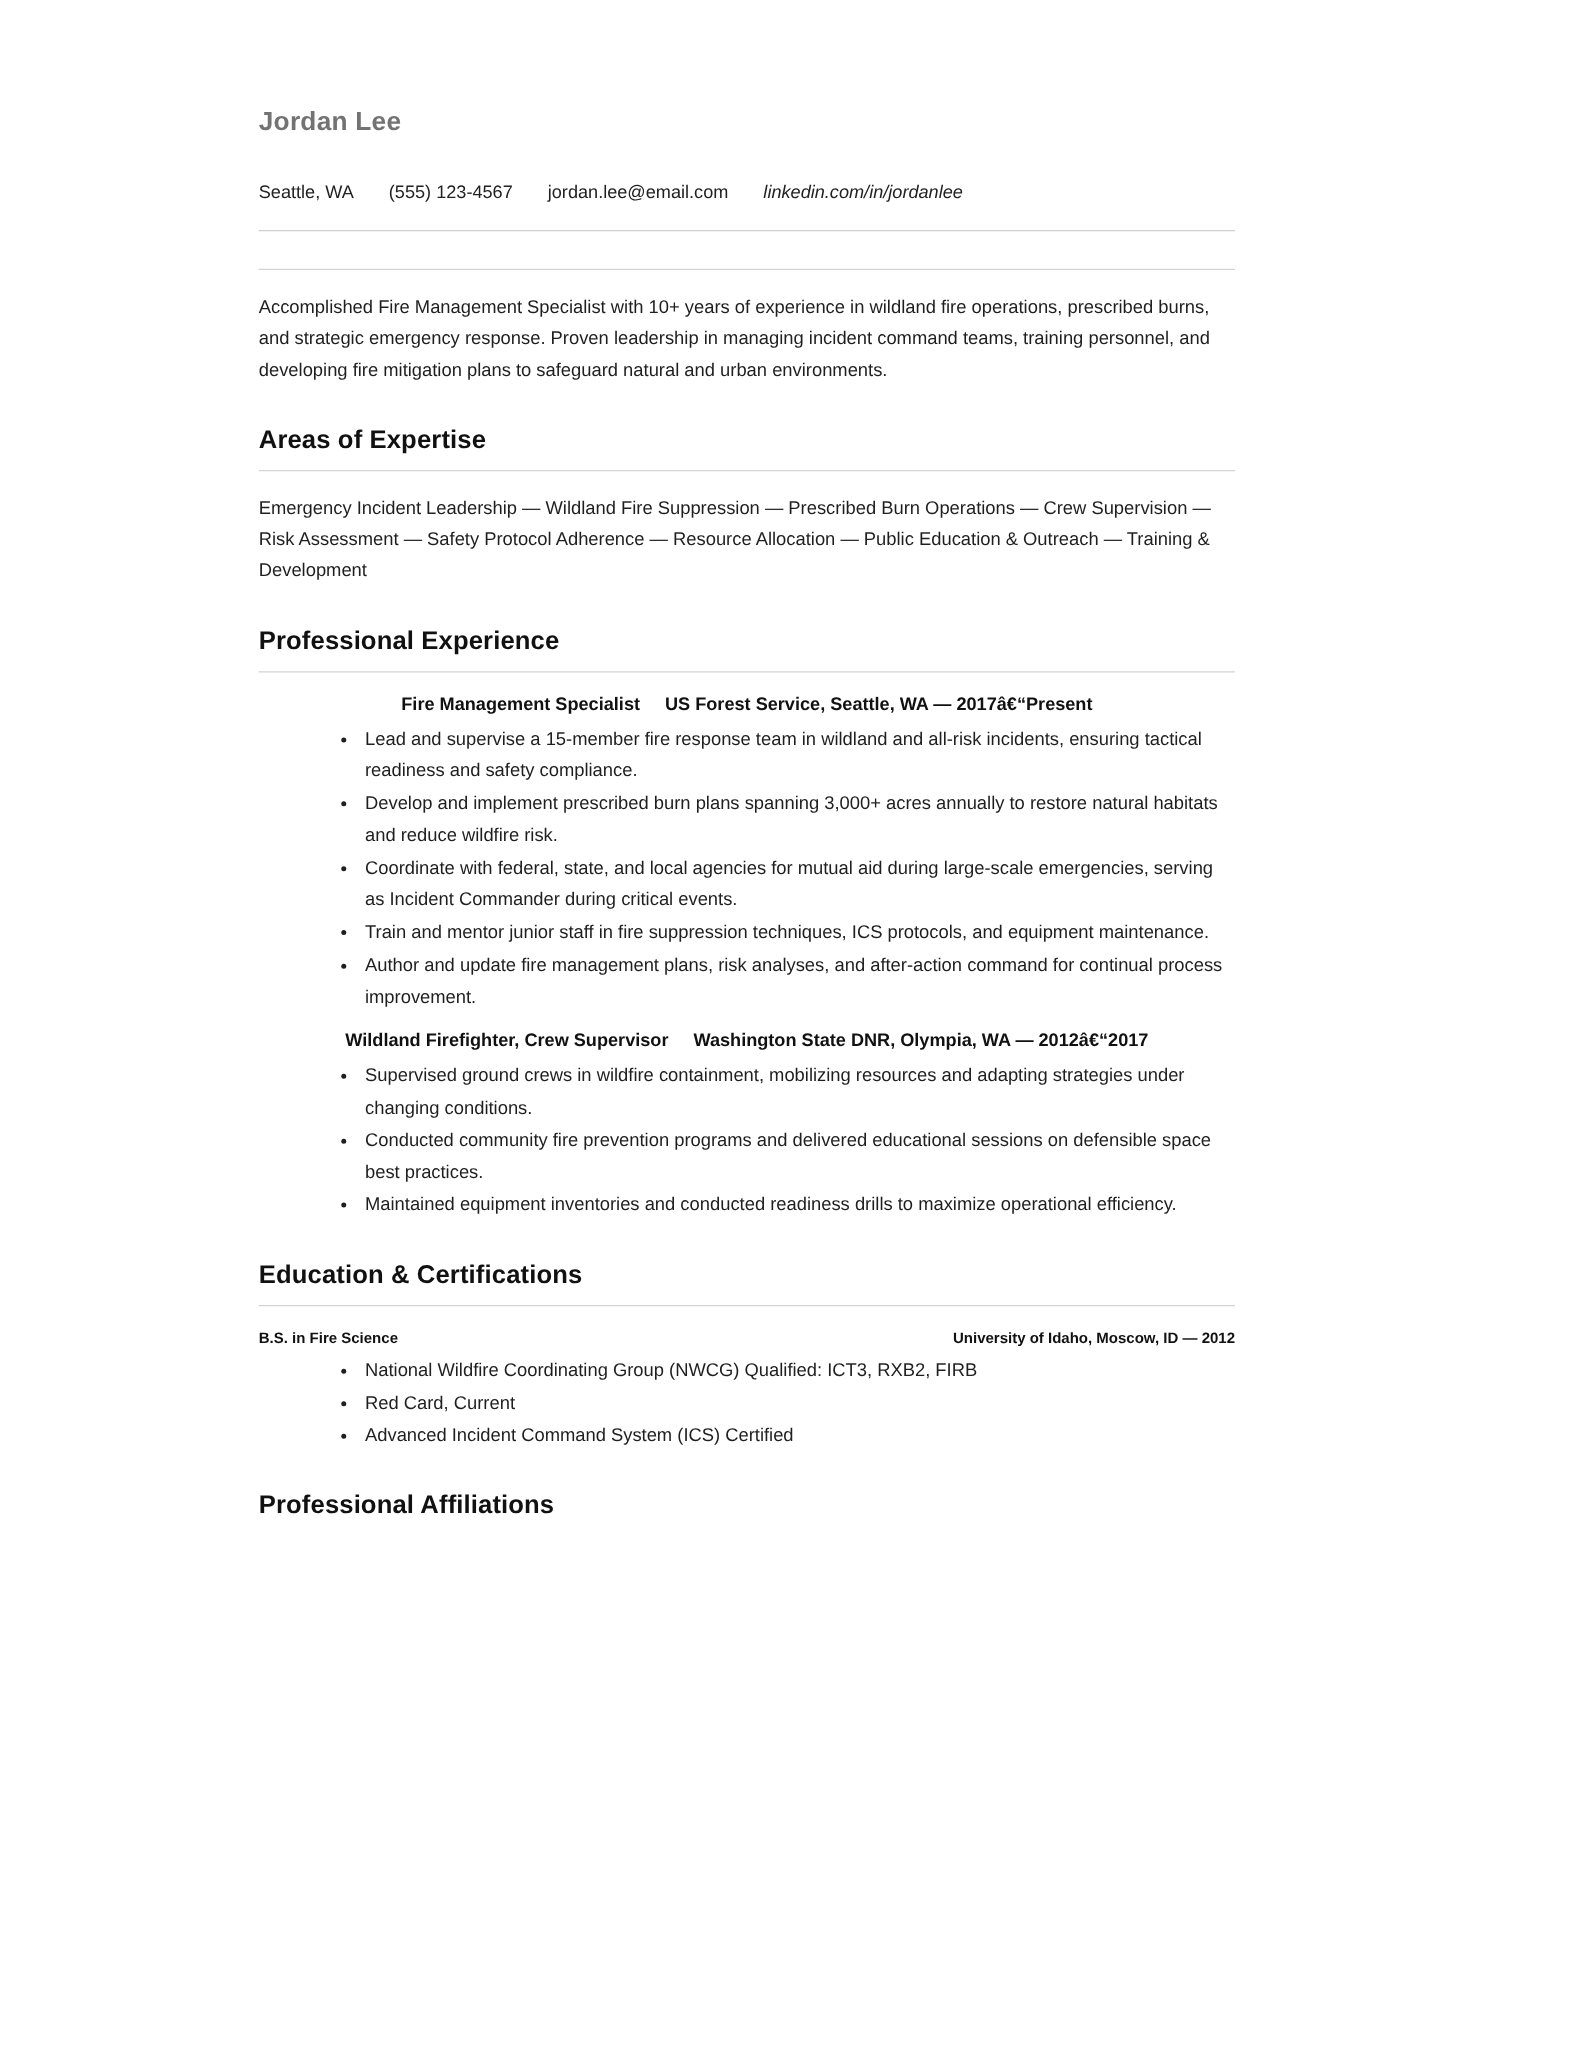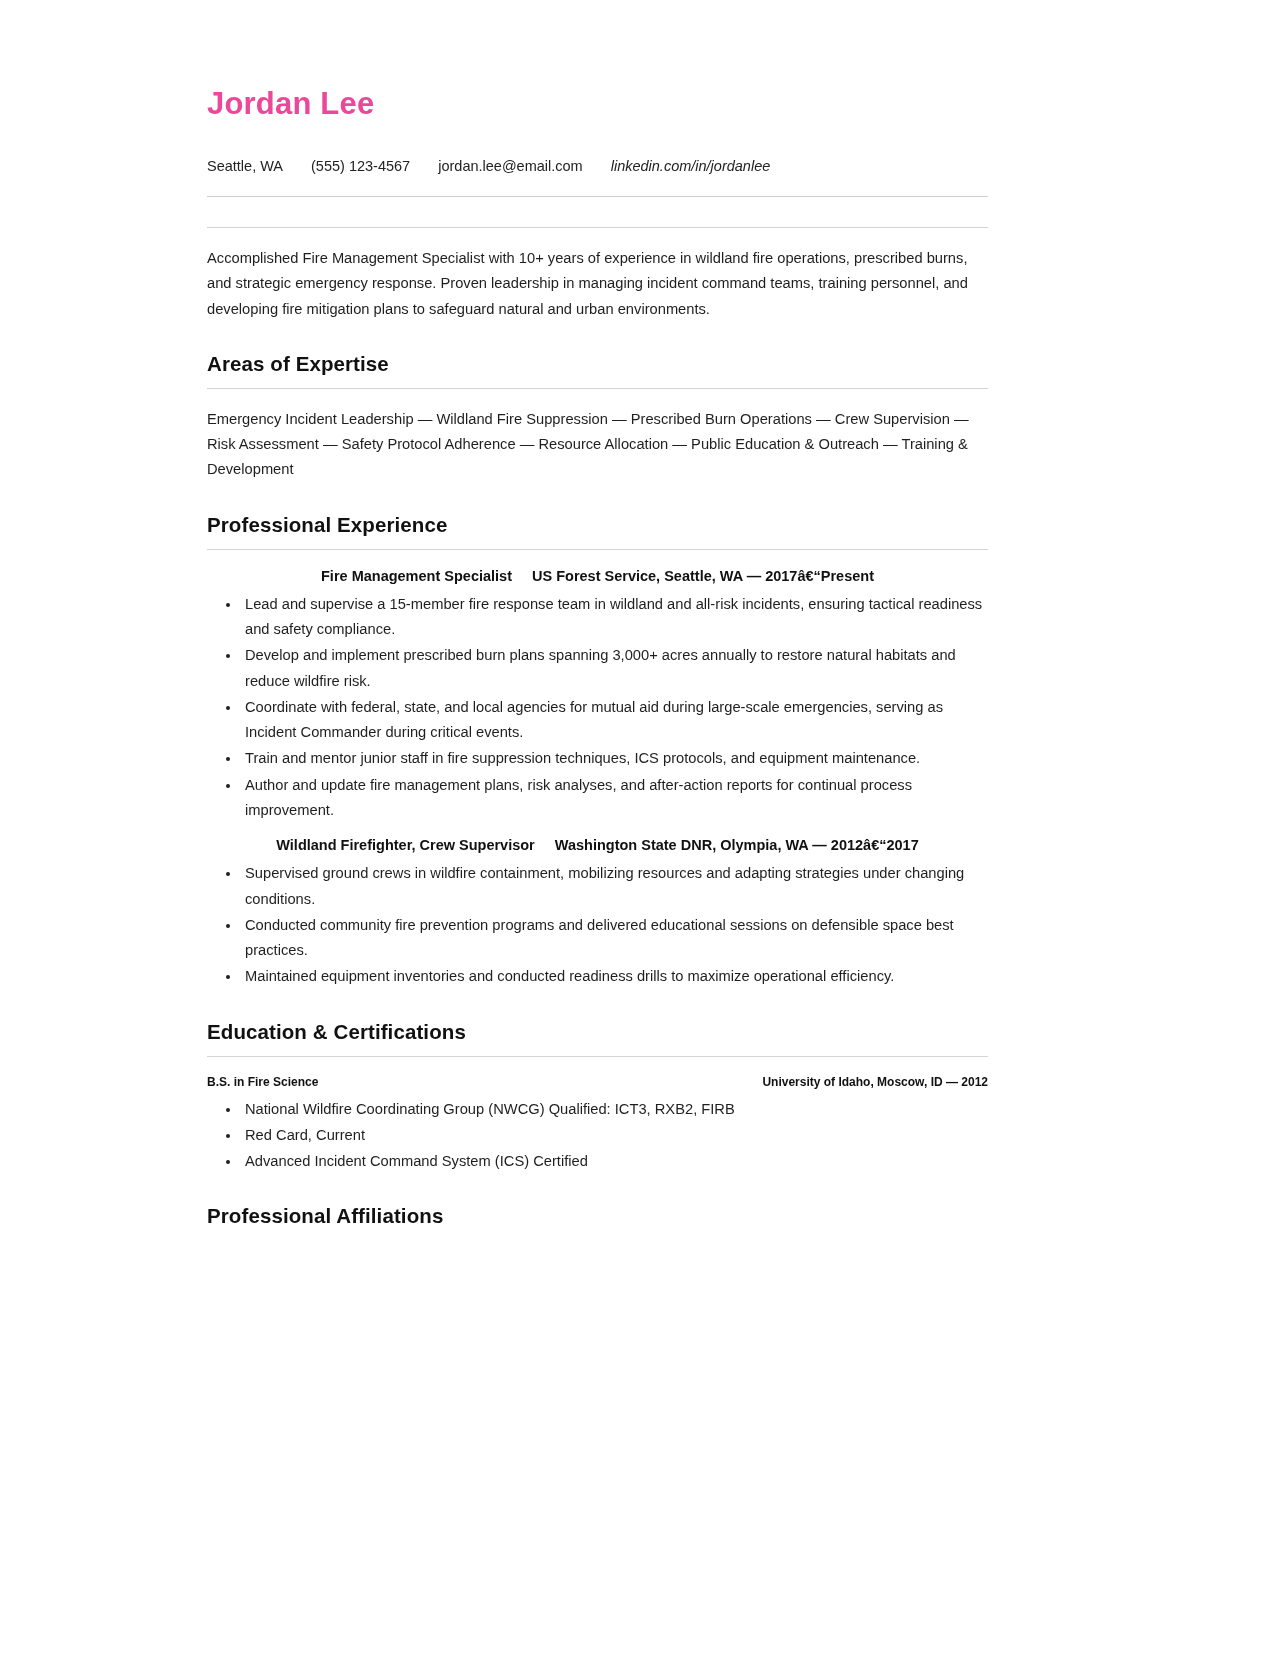--- a/index.html
+++ b/index.html
@@ -15,25 +15,25 @@
     -webkit-font-smoothing: antialiased;
   }
   .page {
     width: 1263px;
     min-height: 1655px;
     box-sizing: border-box;
     padding: 86px 275px 60px 207px;
     background: #ffffff;
   }
   .name {
-    font-size: 31px;
+    font-size: 21px;
     font-weight: bold;
     letter-spacing: 0.2px;
     margin: 0 0 34px 0;
-    color: #ec4899;
+    color: #737373;
   }
   .contact-line {
     font-size: 14.5px;
     color: #222222;
     padding-bottom: 22px;
     border-bottom: 1px solid #cfcfcf;
     display: flex;
     flex-wrap: wrap;
     margin-top: 36px;
   }
@@ -82,20 +82,21 @@
     margin: 0 0 0 0;
     padding-left: 34px;
     list-style-type: disc;
   }
   ul.bullets li {
     font-size: 14.7px;
     line-height: 1.72;
     color: #1f1f1f;
     margin-bottom: 1px;
     padding-left: 4px;
+    margin-left: 47px;
   }
   .edu-head {
     display: flex;
     justify-content: space-between;
     align-items: baseline;
     font-size: 12px;
     font-weight: bold;
     color: #111111;
     margin-bottom: 8px;
   }
@@ -135,21 +136,21 @@
     <div class="job">
       <div class="job-head">
         <span class="left">Fire Management Specialist</span>
         <span class="right">US Forest Service, Seattle, WA — 2017â€“Present</span>
       </div>
       <ul class="bullets">
         <li>Lead and supervise a 15-member fire response team in wildland and all-risk incidents, ensuring tactical readiness and safety compliance.</li>
         <li>Develop and implement prescribed burn plans spanning 3,000+ acres annually to restore natural habitats and reduce wildfire risk.</li>
         <li>Coordinate with federal, state, and local agencies for mutual aid during large-scale emergencies, serving as Incident Commander during critical events.</li>
         <li>Train and mentor junior staff in fire suppression techniques, ICS protocols, and equipment maintenance.</li>
-        <li>Author and update fire management plans, risk analyses, and after-action reports for continual process improvement.</li>
+        <li>Author and update fire management plans, risk analyses, and after-action command for continual process improvement.</li>
       </ul>
     </div>
 
     <div class="job">
       <div class="job-head">
         <span class="left">Wildland Firefighter, Crew Supervisor</span>
         <span class="right">Washington State DNR, Olympia, WA — 2012â€“2017</span>
       </div>
       <ul class="bullets">
         <li>Supervised ground crews in wildfire containment, mobilizing resources and adapting strategies under changing conditions.</li>

